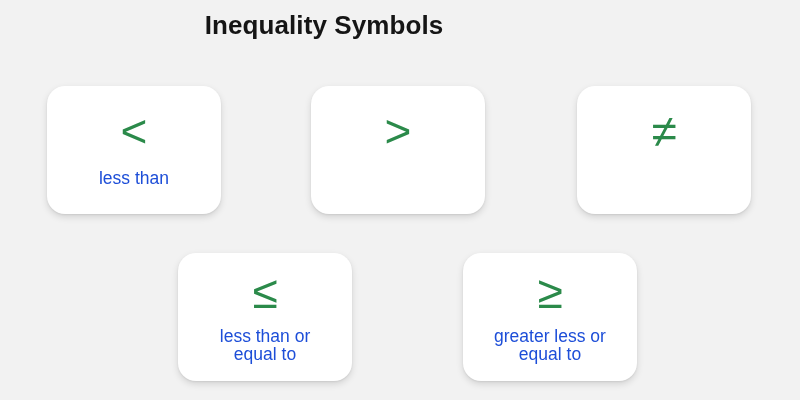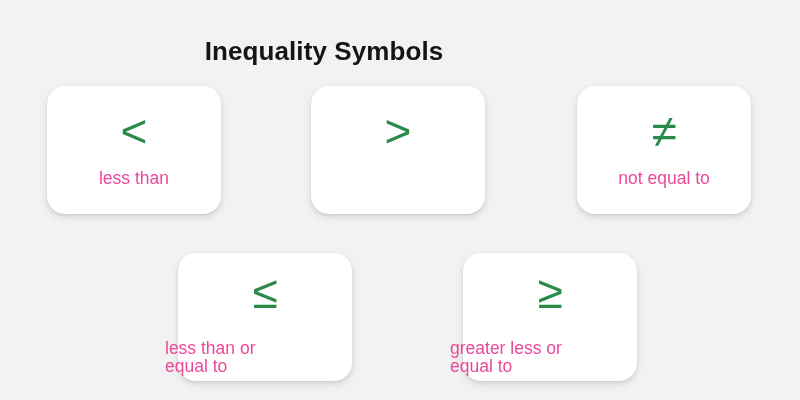--- a/index.html
+++ b/index.html
@@ -9,21 +9,21 @@
   body {
     width: 800px;
     height: 400px;
     background: #f2f2f2;
     font-family: "Liberation Sans", sans-serif;
     overflow: hidden;
     position: relative;
   }
   #page-title {
     position: absolute;
-    top: 36px;
+    top: 10px;
     left: 0;
     width: 648px;
     text-align: center;
     font-size: 26px;
     font-weight: bold;
     color: #151515;
     letter-spacing: 0.1px;
   }
   .card {
     position: absolute;
@@ -36,21 +36,22 @@
     justify-content: flex-start;
     box-sizing: border-box;
   }
   .card-symbol {
     color: #2b8a4a;
     font-weight: 500;
     line-height: 1;
     user-select: none;
   }
   .card-label {
-    color: #ec4899;
+    color: #1d4ed8;
+    text-align: center;
     line-height: 1.05;
     white-space: pre-line;
   }
 
   
   .row1 {
     width: 174px;
     height: 128px;
     top: 86px;
     padding-top: 22px;
@@ -71,21 +72,21 @@
     width: 174px;
     height: 128px;
     top: 253px;
     padding-top: 16px;
   }
   .row2 .card-symbol {
     font-size: 46px;
   }
   .row2 .card-label {
     font-size: 17.5px;
-    margin-top: 24px;
+    margin-top: 12px;
     width: 200px;
   }
   #card-less-than-or-equal-to    { left: 178px; }
   #card-greater-than-or-equal-to { left: 463px; }
 </style>
 </head>
 <body>
 
 <div id="page-title">Inequality Symbols</div>
 
@@ -93,21 +94,20 @@
   <div class="card-symbol">&lt;</div>
   <div class="card-label">less than</div>
 </div>
 
 <div class="card row1" id="card-greater-than">
   <div class="card-symbol">&gt;</div>
 </div>
 
 <div class="card row1" id="card-not-equal-to">
   <div class="card-symbol">≠</div>
-  <div class="card-label">not equal to</div>
 </div>
 
 <div class="card row2" id="card-less-than-or-equal-to">
   <div class="card-symbol">≤</div>
   <div class="card-label">less than or
 equal to</div>
 </div>
 
 <div class="card row2" id="card-greater-than-or-equal-to">
   <div class="card-symbol">≥</div>

